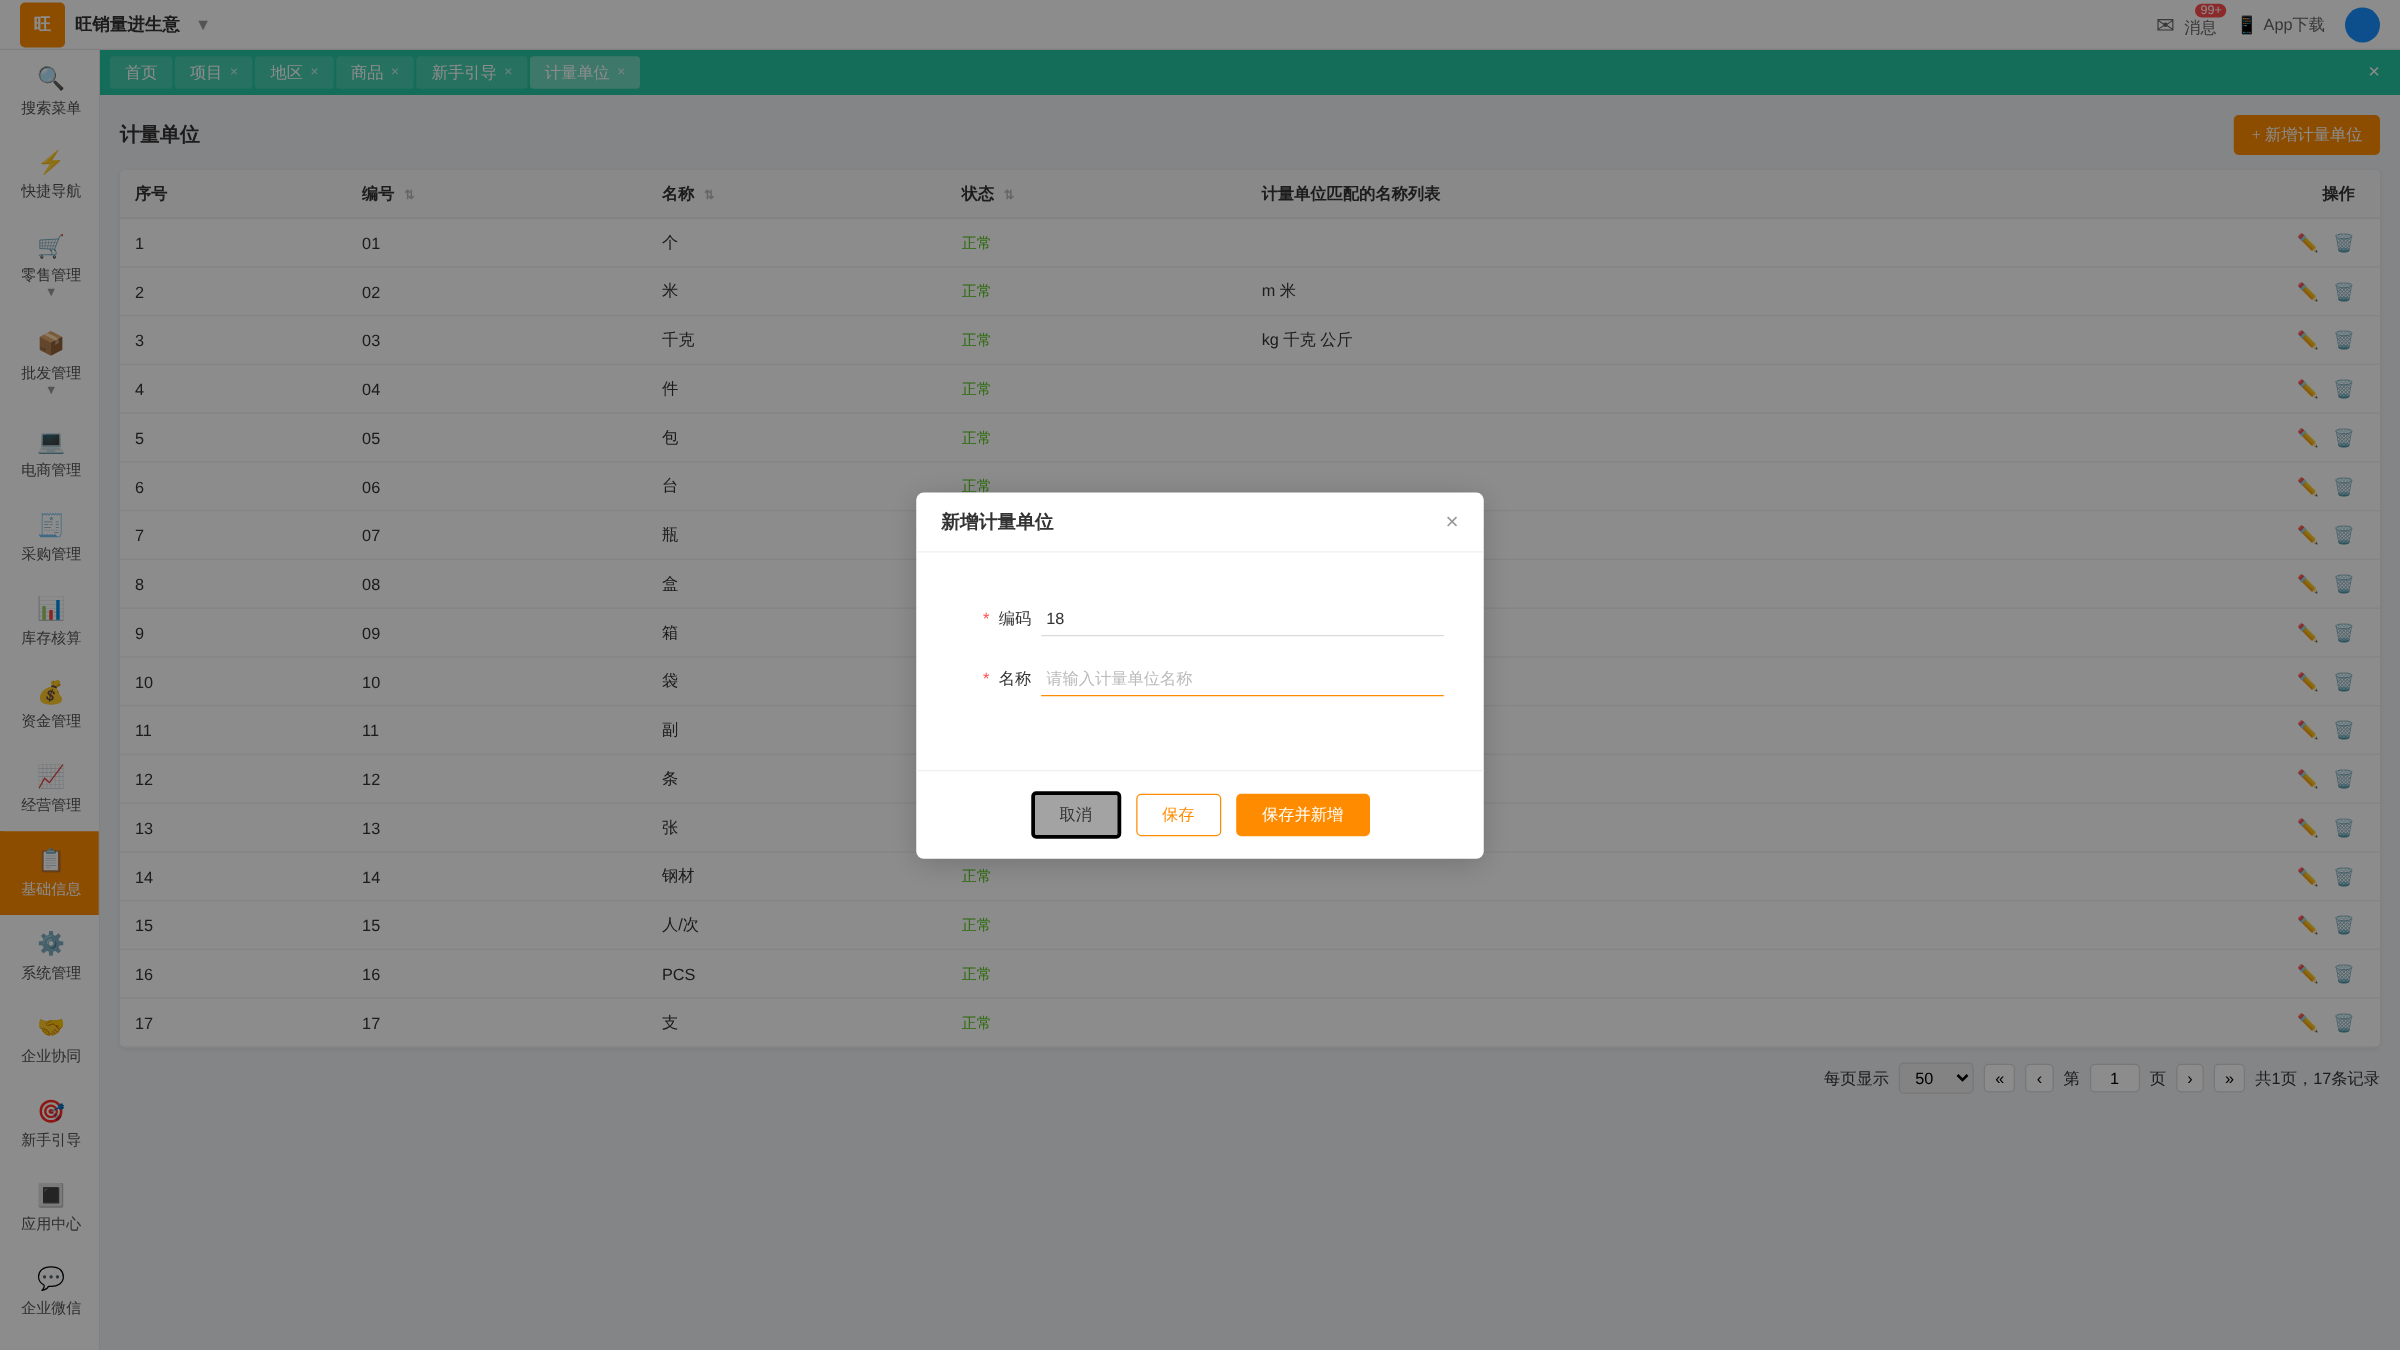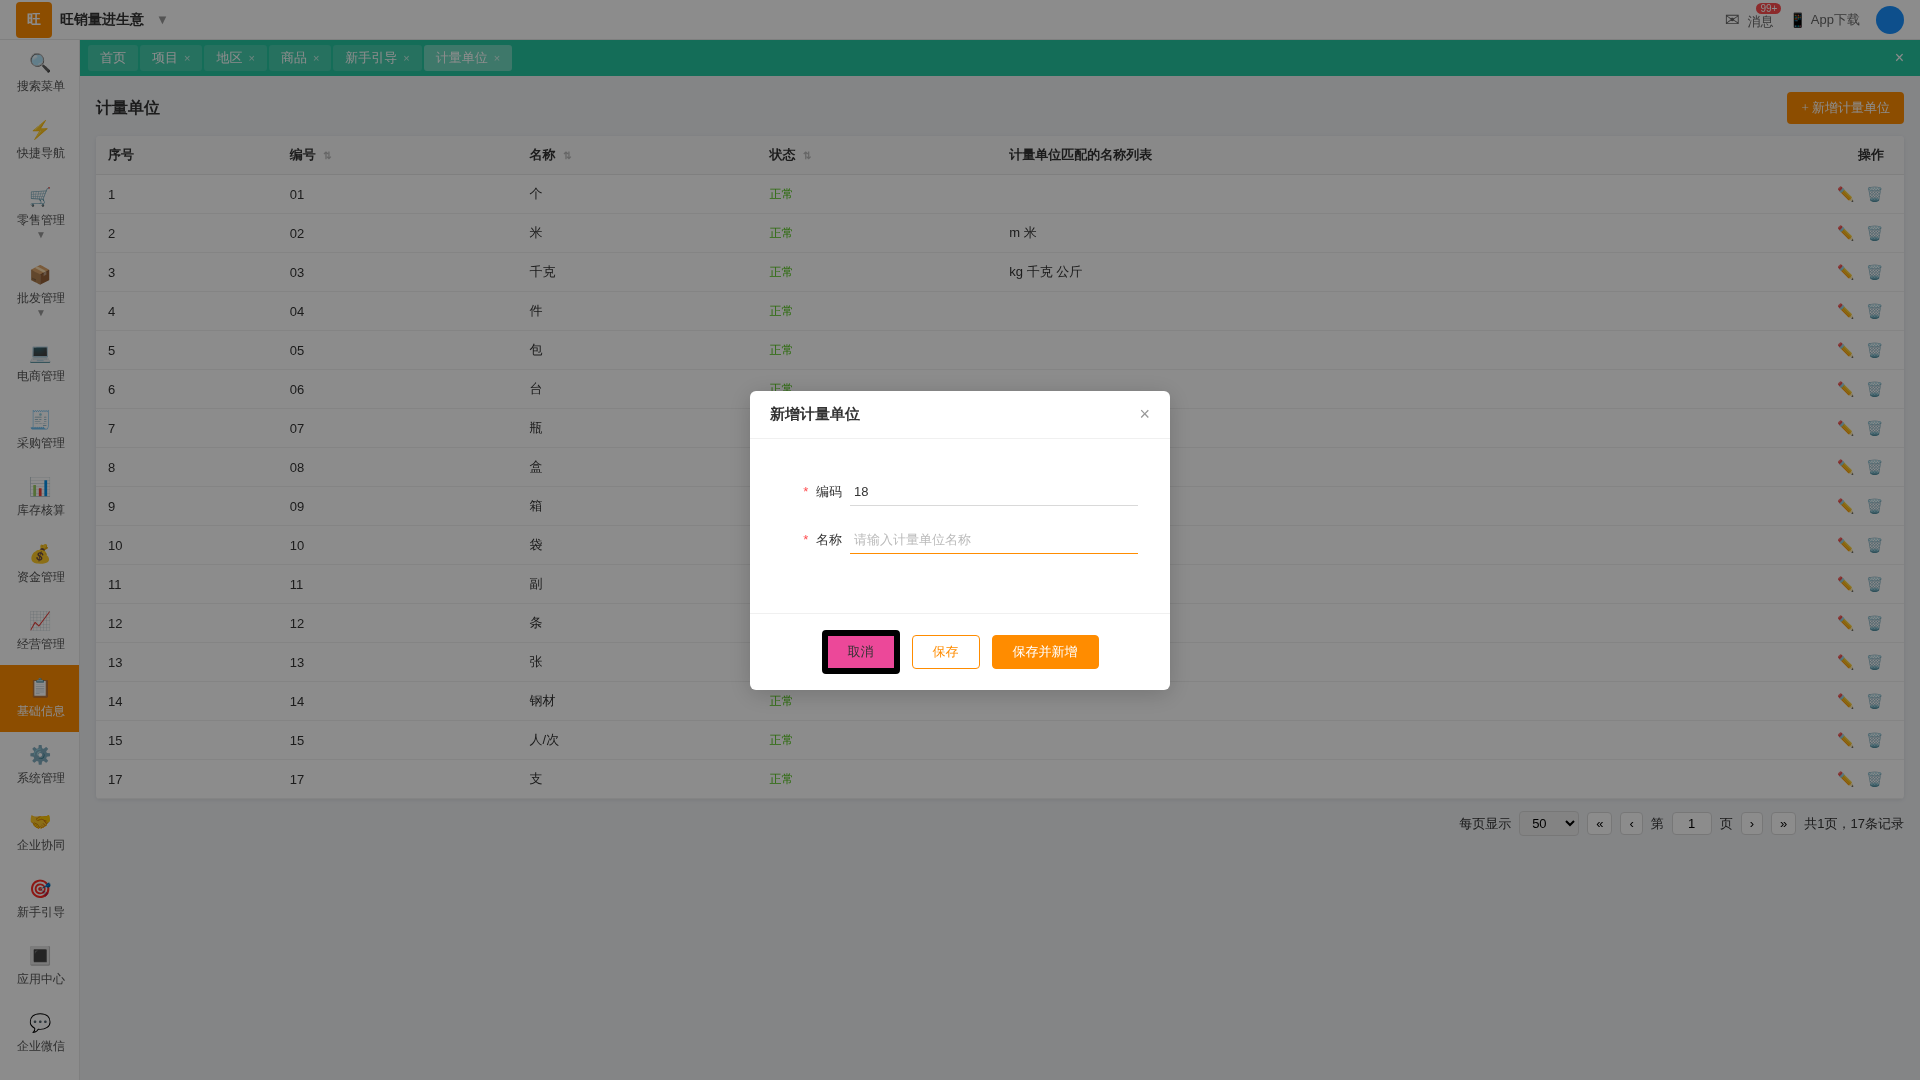--- a/index.html
+++ b/index.html
@@ -259,21 +259,21 @@
       top: 0; left: 0; right: 0; bottom: 0;
       background: rgba(0,0,0,0.45);
       display: flex;
       align-items: center;
       justify-content: center;
       z-index: 1000;
     }
     .modal-box {
       background: #fff;
       border-radius: 6px;
-      width: 420px;
+      width: 454px;
       box-shadow: 0 4px 24px rgba(0,0,0,0.18);
       overflow: hidden;
     }
     .modal-header {
       display: flex;
       align-items: center;
       justify-content: space-between;
       padding: 14px 20px;
       border-bottom: 1px solid #f0f0f0;
       font-size: 15px;
@@ -322,22 +322,22 @@
     .form-input::placeholder { color: #bbb; }
     .modal-footer {
       display: flex;
       align-items: center;
       justify-content: center;
       padding: 16px 20px;
       gap: 12px;
       border-top: 1px solid #f0f0f0;
     }
     .btn-cancel {
-      border: 6px solid #000000;
-      background: #ec4899;
+      border: 3px solid #000000;
+      background: #a3a3a3;
       border-radius: 4px;
       padding: 7px 20px;
       font-size: 13px;
       cursor: pointer;
       color: #333;
       font-family: inherit;
     }
     .btn-save {
       border: 1px solid #ff8c00;
       background: #fff;
@@ -660,20 +660,31 @@
       <td>15</td>
       <td>人/次</td>
       <td><span class="status-tag">正常</span></td>
       <td></td>
       <td style="text-align:right; padding-right:16px;">
         <button class="action-btn" title="编辑">✏️</button>
         <button class="action-btn" title="删除">🗑️</button>
       </td>
     </tr>
             <tr>
+      <td>16</td>
+      <td>16</td>
+      <td>PCS</td>
+      <td><span class="status-tag">正常</span></td>
+      <td></td>
+      <td style="text-align:right; padding-right:16px;">
+        <button class="action-btn" title="编辑">✏️</button>
+        <button class="action-btn" title="删除">🗑️</button>
+      </td>
+    </tr>
+            <tr>
       <td>17</td>
       <td>17</td>
       <td>支</td>
       <td><span class="status-tag">正常</span></td>
       <td></td>
       <td style="text-align:right; padding-right:16px;">
         <button class="action-btn" title="编辑">✏️</button>
         <button class="action-btn" title="删除">🗑️</button>
       </td>
     </tr>

